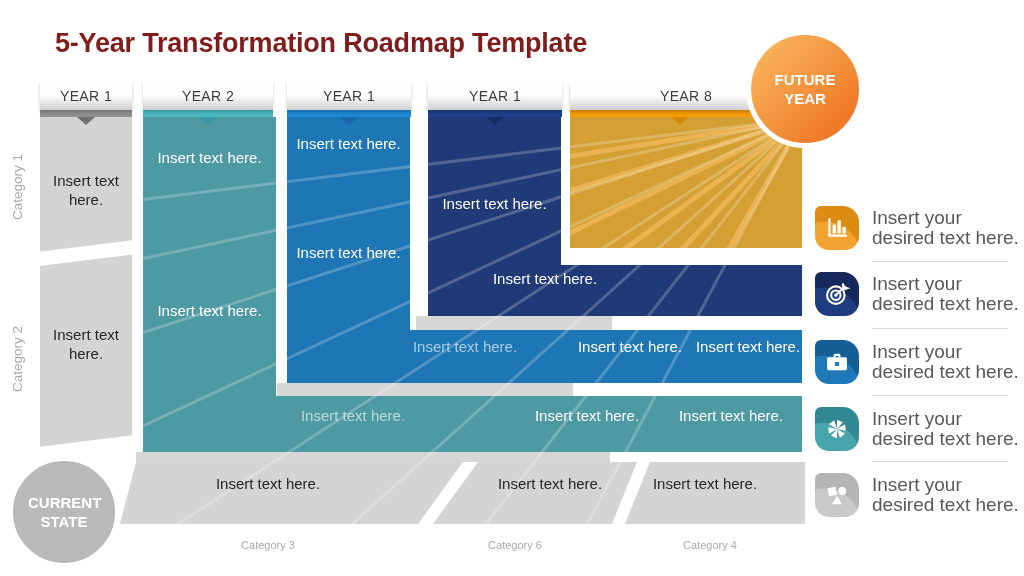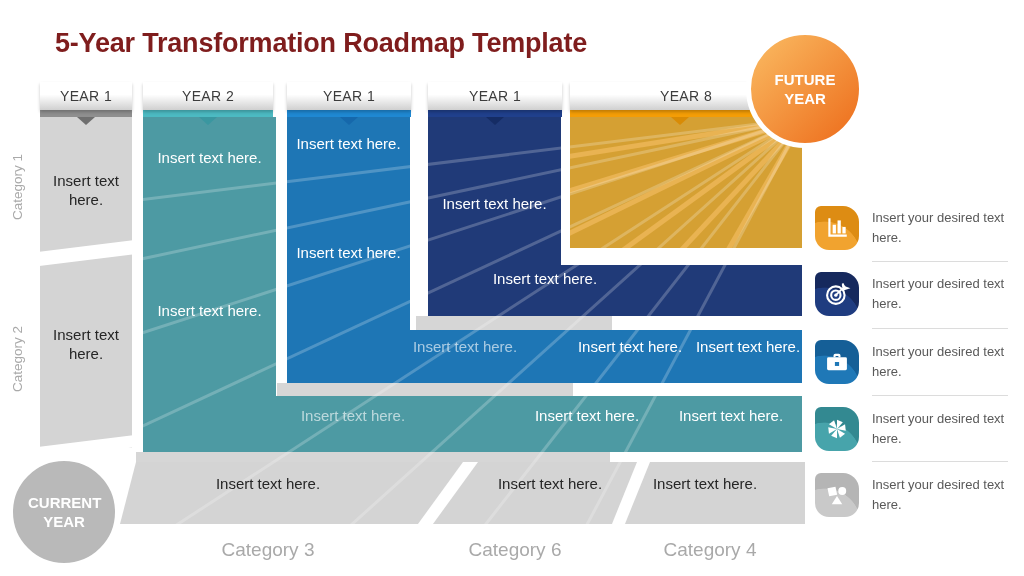--- a/index.html
+++ b/index.html
@@ -26,36 +26,36 @@
   .goldwrap{left:570px;top:117px;width:232px;height:131px;background:#d5a033;overflow:hidden;z-index:1;}
   .gray-strip{background:#d6d6d6;z-index:1;}
   .wdiv{background:#ffffff;z-index:3;}
 
   
   .ph{font-size:15px;line-height:19px;text-align:center;color:#ffffff;z-index:4;}
   .ph.dark{color:#262626;}
   .ph.faded{color:rgba(255,255,255,.62);}
 
   
-  .cat{color:#a9a9a9;font-size:19px;text-align:center;z-index:4;}
+  .cat{color:#a9a9a9;font-size:11px;text-align:center;z-index:4;}
   .vlab{writing-mode:vertical-rl;transform:rotate(180deg);color:#a9a9a9;font-size:13.5px;
         text-align:center;z-index:4;}
 
   
   .state{border-radius:50%;border:5px solid #ffffff;z-index:6;display:flex;align-items:center;
          justify-content:center;text-align:center;color:#fff;font-weight:bold;font-size:15px;line-height:19px;}
   #future{left:746px;top:30px;width:108px;height:108px;
           background:linear-gradient(135deg,#f9b45c 10%,#ee7321 90%);}
   #current{left:8px;top:456px;width:102px;height:102px;background:#b9b9b9;}
   .state span{width:72px;display:inline-block;}
 
   
   .tile{width:44px;height:44px;left:815px;border-radius:6px 16px 14px 14px;z-index:4;
         display:flex;align-items:center;justify-content:center;}
-  .stext{left:872px;width:150px;font-size:13px;line-height:20px;color:#595959;z-index:4;}
+  .stext{left:872px;width:150px;font-size:19px;line-height:20px;color:#595959;z-index:4;}
   .sdiv{left:872px;width:136px;height:1px;background:#dcdcdc;z-index:4;}
 </style>
 </head>
 <body>
 
 <div class="abs" id="title">5-Year Transformation Roadmap Template</div>
 
 <div class="abs tab" style="left:40px;width:92px;">YEAR 1</div>
 <div class="abs tab" style="left:143px;width:130px;">YEAR 2</div>
 <div class="abs tab" style="left:287px;width:124px;">YEAR 1</div>
@@ -139,21 +139,21 @@
 <div class="abs vlab" style="left:10px;top:128px;height:118px;">Category 1</div>
 <div class="abs vlab" style="left:10px;top:298px;height:122px;">Category 2</div>
 <div class="abs cat" style="left:193px;top:539px;width:150px;">Category 3</div>
 <div class="abs cat" style="left:440px;top:539px;width:150px;">Category 6</div>
 <div class="abs cat" style="left:635px;top:539px;width:150px;">Category 4</div>
 
 <div class="abs state" id="future">
     <span>FUTURE YEAR</span>
   </div>
 <div class="abs state" id="current">
-    <span>CURRENT YEAR</span>
+    <span>CURRENT STATE</span>
   </div>
 
 <div class="abs tile" style="top:206px;background:radial-gradient(130% 130% at 22% 118%,#f1a32f 63%,#dd8c13 64%);">
   <svg width="26" height="26" viewBox="0 0 24 24">
     <path d="M4 3v17h17v-2H6V3z" fill="#fff"></path>
     <rect x="8" y="9" width="3" height="8" fill="#fff"></rect>
       <rect x="12.5" y="5" width="3" height="12" fill="#fff"></rect>
       <rect x="17" y="11" width="3" height="6" fill="#fff"></rect>
   </svg>
 </div>

